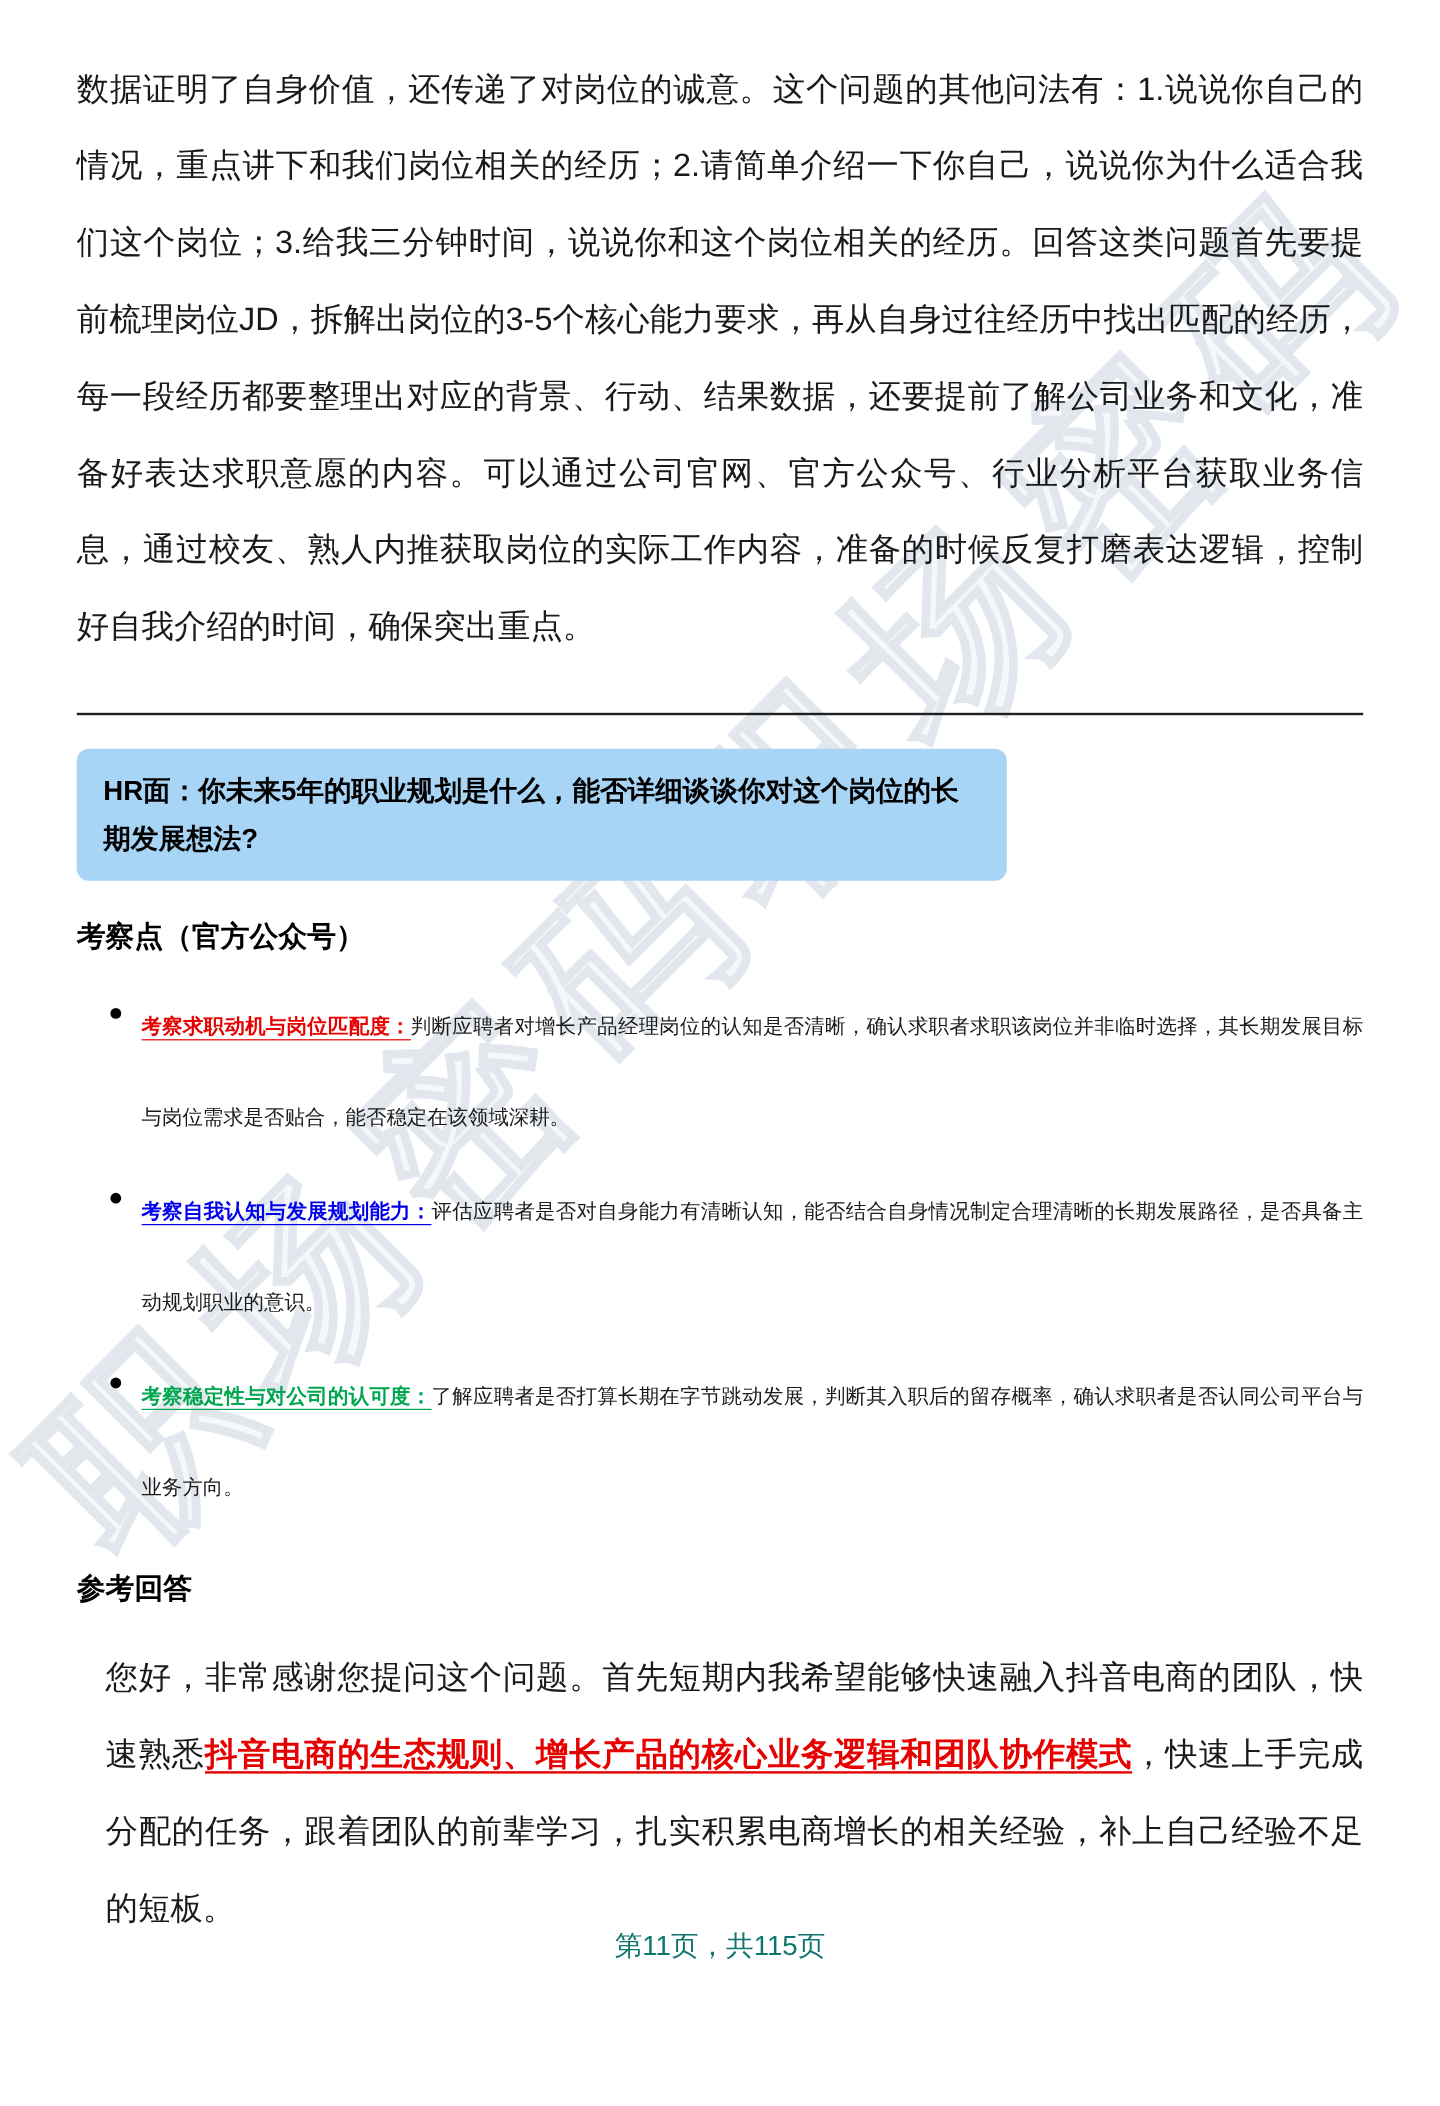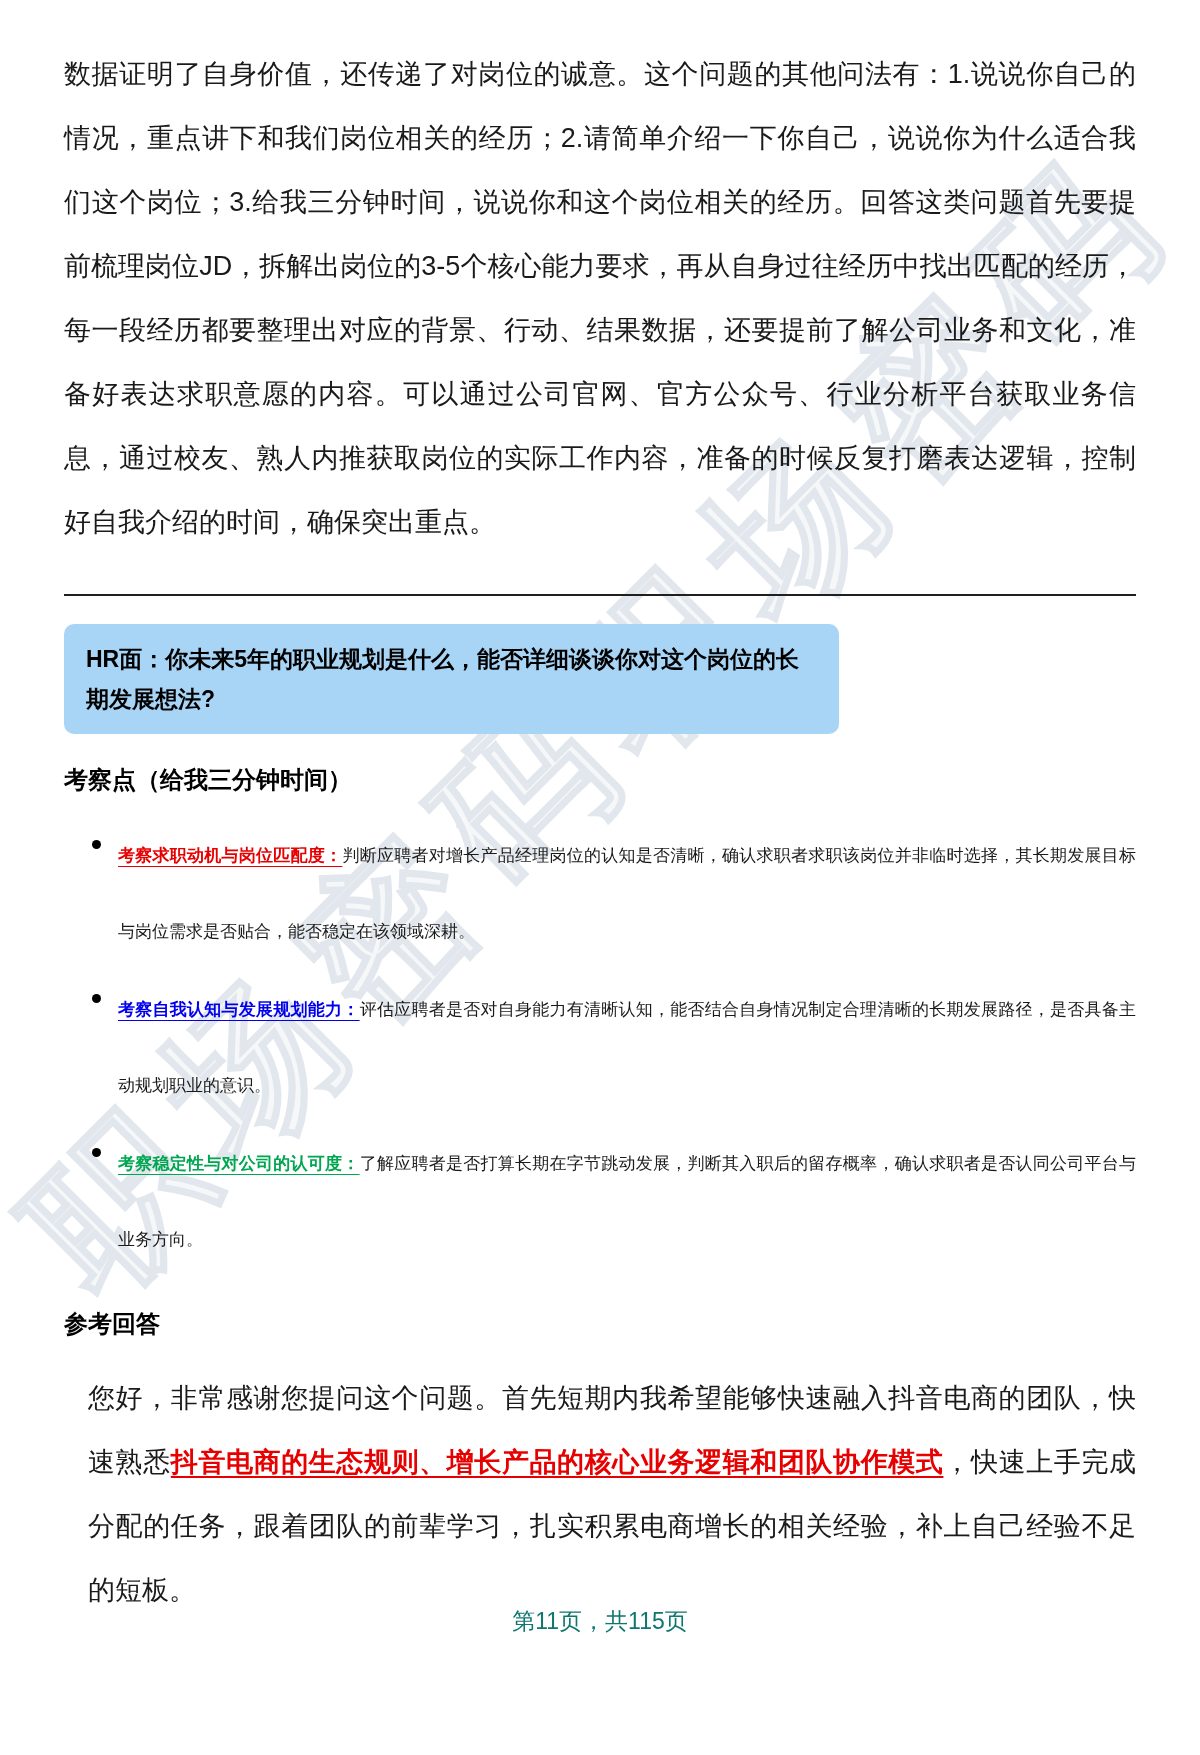--- a/index.html
+++ b/index.html
@@ -112,21 +112,21 @@
   <div class="content">
 
     <p class="body-text">数据证明了自身价值，还传递了对岗位的诚意。这个问题的其他问法有：1.说说你自己的情况，重点讲下和我们岗位相关的经历；2.请简单介绍一下你自己，说说你为什么适合我们这个岗位；3.给我三分钟时间，说说你和这个岗位相关的经历。回答这类问题首先要提前梳理岗位JD，拆解出岗位的3-5个核心能力要求，再从自身过往经历中找出匹配的经历，每一段经历都要整理出对应的背景、行动、结果数据，还要提前了解公司业务和文化，准备好表达求职意愿的内容。可以通过公司官网、官方公众号、行业分析平台获取业务信息，通过校友、熟人内推获取岗位的实际工作内容，准备的时候反复打磨表达逻辑，控制好自我介绍的时间，确保突出重点。</p>
 
     <hr class="divider">
 
     <div class="question-box">
       <span>HR面：你未来5年的职业规划是什么，能否详细谈谈你对这个岗位的长期发展想法?</span>
     </div>
 
-    <div class="sec-title">考察点（给我三分钟时间）</div>
+    <div class="sec-title">考察点（官方公众号）</div>
 
     <ul class="points">
       <li>
         <span class="dot"></span>
         <span class="lead c-red">考察求职动机与岗位匹配度：</span><span>判断应聘者对增长产品经理岗位的认知是否清晰，确认求职者求职该岗位并非临时选择，其长期发展目标与岗位需求是否贴合，能否稳定在该领域深耕。</span>
       </li>
       <li>
         <span class="dot"></span>
         <span class="lead c-blue">考察自我认知与发展规划能力：</span><span>评估应聘者是否对自身能力有清晰认知，能否结合自身情况制定合理清晰的长期发展路径，是否具备主动规划职业的意识。</span>
       </li>

